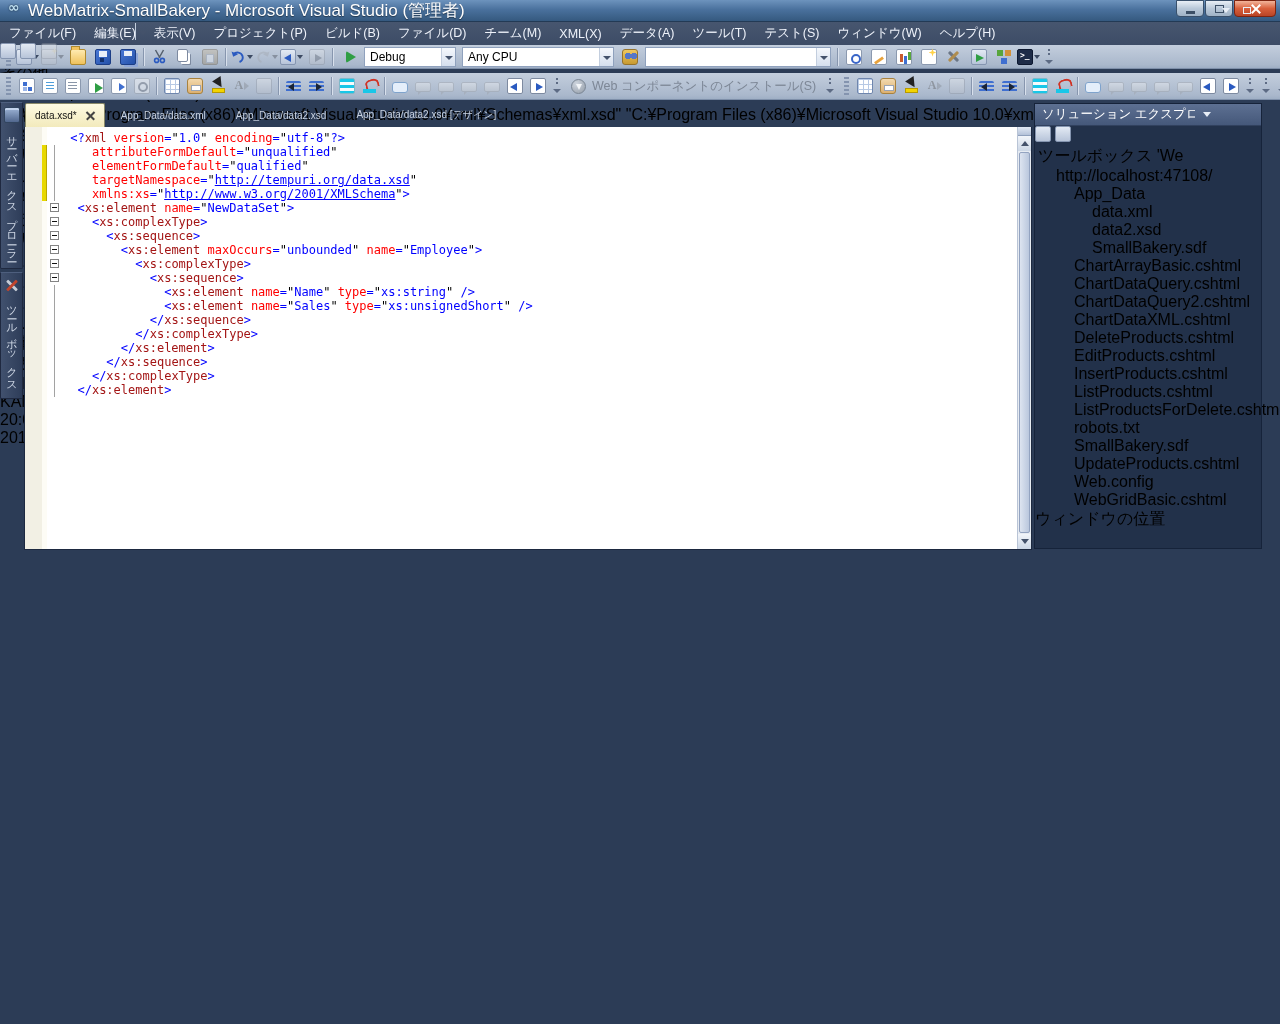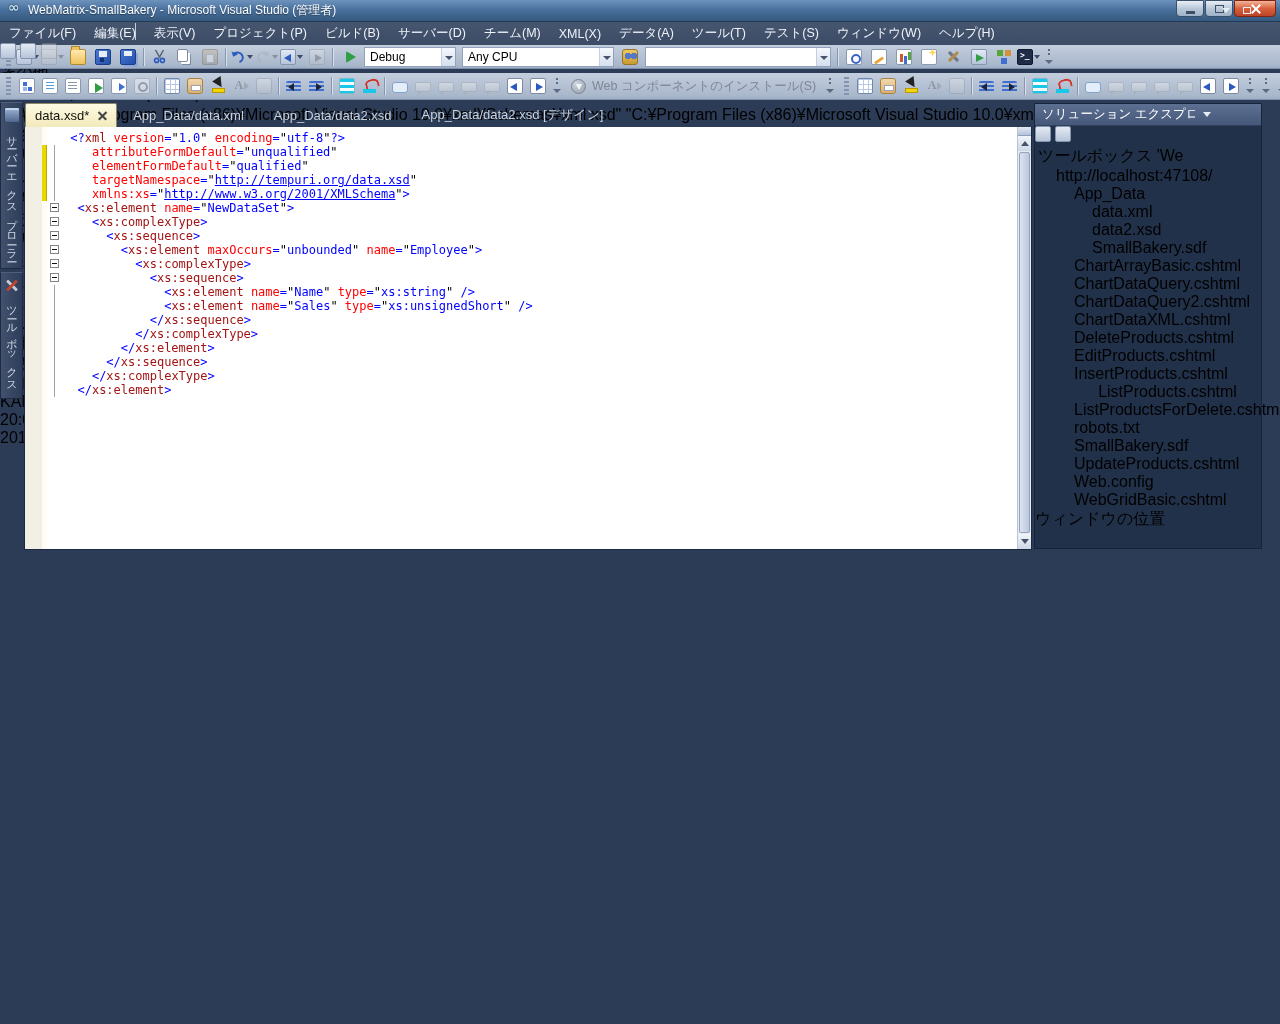--- a/index.html
+++ b/index.html
@@ -4,21 +4,21 @@
 <style>
   *{margin:0;padding:0;box-sizing:border-box}
   html,body{width:1280px;height:1024px;overflow:hidden}
   body{font-family:"Liberation Sans",sans-serif;background:#2c3c56;position:relative}
   #screen{position:absolute;inset:0}
 
   
   #titlebar{position:absolute;left:0;top:0;right:0;height:22px;background:linear-gradient(#6d93bd,#4a719d 45%,#35597f);display:flex;align-items:center;padding:0 4px;border-bottom:1px solid #233a55}
   #vs-logo{width:16px;height:16px;margin:0 4px;position:relative}
   #vs-logo::after{content:"∞";position:absolute;left:0;top:-4px;font:bold 14px "DejaVu Sans",sans-serif;color:#bfe0f2;text-shadow:0 0 2px #123}
-  #wtitle{color:#fff;font-size:12px;text-shadow:0 1px 1px rgba(0,0,0,.45);flex:1;white-space:nowrap}
+  #wtitle{color:#fff;font-size:17px;text-shadow:0 1px 1px rgba(0,0,0,.45);flex:1;white-space:nowrap}
   #winbtns{display:flex;gap:1px;align-self:flex-start}
   .wb{width:28px;height:17px;border:1px solid #39506b;border-radius:0 0 4px 4px;background:linear-gradient(#e9eff6,#b9c8d8 50%,#9fb2c6);display:flex;align-items:center;justify-content:center;position:relative}
   .wb.close{width:42px;background:linear-gradient(#f3b49a,#d9603c 50%,#b94426);border-color:#7e2410}
   .wb-min{width:9px;height:3px;background:#3c4f66;margin-top:7px}
   .wb-max{width:9px;height:8px;border:1.5px solid #3c4f66;background:transparent}
   .wb-max.small{width:8px;height:7px;border-color:#e8eef6}
   .wb-x1,.wb-x2{position:absolute;left:15px;top:7px;width:12px;height:2px;background:#fff}
   .wb-x1{transform:rotate(45deg)}.wb-x2{transform:rotate(-45deg)}
 
   
@@ -118,21 +118,21 @@
   .stab{display:flex;flex-direction:column;align-items:center;padding:4px 0 10px;background:linear-gradient(90deg,#41516e,#2e3d59);border:1px solid #1f2940;border-top-color:#4e5f7e;border-radius:0 0 2px 2px}
   .stlabel{writing-mode:vertical-rl;text-orientation:mixed;color:#cdd6e4;font-size:11px;margin-top:6px;letter-spacing:2px}
   .stic{width:16px;height:16px;position:relative;flex:none}
   .ST-server-explorer-icon{background:linear-gradient(#9db4d6,#51678e);border:1px solid #32455f;border-radius:2px;box-shadow:inset 0 2px 0 #c4d4ec}
   .ST-toolbox-icon::before{content:"";position:absolute;left:1px;top:7px;width:14px;height:3px;background:#c6ccd6;transform:rotate(45deg);border-radius:1px}
   .ST-toolbox-icon::after{content:"";position:absolute;left:1px;top:7px;width:14px;height:3px;background:#c0452e;transform:rotate(-45deg);border-radius:1px}
 
   
   #doc-area{position:absolute;left:24px;top:100px;width:1008px;height:450px}
   #doc-tabs{height:27px;display:flex;align-items:flex-end;padding-left:1px;gap:2px}
-  .dtab{height:24px;display:flex;align-items:center;padding:0 14px;color:#c7d1e0;font-size:13px;white-space:nowrap}
+  .dtab{height:24px;display:flex;align-items:center;padding:0 14px;color:#c7d1e0;font-size:10px;white-space:nowrap}
   .dtab.act{background:linear-gradient(#fefae3,#f2eabc);border:1px solid #8a8a6a;border-bottom:none;border-radius:2px 2px 0 0;color:#111;padding:0 9px}
   .dtab-x{width:9px;height:9px;margin-left:9px;position:relative}
   .dtab-x::before,.dtab-x::after{content:"";position:absolute;left:-1px;width:11px;top:4px;height:1.6px;background:#444}
   .dtab-x::before{transform:rotate(45deg)}.dtab-x::after{transform:rotate(-45deg)}
   #editor{position:absolute;left:0;top:27px;right:0;bottom:0;background:linear-gradient(90deg,#f2f0e4 0 17px,#fdfcf5 17px 22px,#fff 22px);border:1px solid #1d2940;border-top:none}
   #code-lines{padding-top:4px}
   .cl{display:flex;height:14px}
   .m-sel{width:17px;flex:none}
   .m-chg{width:5px;flex:none}
   .m-chg.on{background:#e8d800;border-right:1px solid #b8a800}
@@ -323,21 +323,21 @@
     </span>
   </div>
 
   <div id="menubar">
       <div id="menu-items">
         <div class="mi">ファイル(F)</div>
         <div class="mi">編集(E)</div>
         <div class="mi">表示(V)</div>
         <div class="mi">プロジェクト(P)</div>
         <div class="mi">ビルド(B)</div>
-        <div class="mi">サーバー(D)</div>
+        <div class="mi">ファイル(D)</div>
         <div class="mi">チーム(M)</div>
         <div class="mi">XML(X)</div>
         <div class="mi">データ(A)</div>
         <div class="mi">ツール(T)</div>
         <div class="mi">テスト(S)</div>
         <div class="mi">ウィンドウ(W)</div>
         <div class="mi">ヘルプ(H)</div>
       </div>
     </div>
 
@@ -799,21 +799,21 @@
         <div class="trow" style="padding-left: 57px;"><span class="exp"></span><span class="tic N-xml-file-icon"></span><span class="tlabel">data.xml</span></div>
         <div class="trow" style="padding-left: 57px;"><span class="exp"></span><span class="tic N-xsd-file-icon"></span><span class="tlabel">data2.xsd</span></div>
         <div class="trow" style="padding-left: 57px;"><span class="exp"></span><span class="tic N-database-icon"></span><span class="tlabel">SmallBakery.sdf</span></div>
         <div class="trow" style="padding-left: 39px;"><span class="exp"></span><span class="tic N-cshtml-file-icon"></span><span class="tlabel">ChartArrayBasic.cshtml</span></div>
         <div class="trow" style="padding-left: 39px;"><span class="exp"></span><span class="tic N-cshtml-file-icon"></span><span class="tlabel">ChartDataQuery.cshtml</span></div>
         <div class="trow" style="padding-left: 39px;"><span class="exp"></span><span class="tic N-cshtml-file-icon"></span><span class="tlabel">ChartDataQuery2.cshtml</span></div>
         <div class="trow" style="padding-left: 39px;"><span class="exp"></span><span class="tic N-cshtml-file-icon"></span><span class="tlabel">ChartDataXML.cshtml</span></div>
         <div class="trow" style="padding-left: 39px;"><span class="exp"></span><span class="tic N-cshtml-file-icon"></span><span class="tlabel">DeleteProducts.cshtml</span></div>
         <div class="trow" style="padding-left: 39px;"><span class="exp"></span><span class="tic N-cshtml-file-icon"></span><span class="tlabel">EditProducts.cshtml</span></div>
         <div class="trow" style="padding-left: 39px;"><span class="exp"></span><span class="tic N-cshtml-file-icon"></span><span class="tlabel">InsertProducts.cshtml</span></div>
-        <div class="trow" style="padding-left: 39px; text-align: center;"><span class="exp"></span><span class="tic N-cshtml-file-icon"></span><span class="tlabel">ListProducts.cshtml</span></div>
+        <div class="trow" style="padding-left: 39px;"><span class="exp"></span><span class="tic N-cshtml-file-icon"></span><span class="tlabel">ListProducts.cshtml</span></div>
         <div class="trow" style="padding-left: 39px;"><span class="exp"></span><span class="tic N-cshtml-file-icon"></span><span class="tlabel">ListProductsForDelete.cshtml</span></div>
         <div class="trow" style="padding-left: 39px;"><span class="exp"></span><span class="tic N-text-file-icon"></span><span class="tlabel">robots.txt</span></div>
         <div class="trow" style="padding-left: 39px;"><span class="exp"></span><span class="tic N-database-icon"></span><span class="tlabel">SmallBakery.sdf</span></div>
         <div class="trow" style="padding-left: 39px;"><span class="exp"></span><span class="tic N-cshtml-file-icon"></span><span class="tlabel">UpdateProducts.cshtml</span></div>
         <div class="trow" style="padding-left: 39px;"><span class="exp"></span><span class="tic N-config-file-icon"></span><span class="tlabel">Web.config</span></div>
         <div class="trow" style="padding-left: 39px;"><span class="exp"></span><span class="tic N-cshtml-file-icon"></span><span class="tlabel">WebGridBasic.cshtml</span></div>
       </div>
     <div id="se-tooltip">ウィンドウの位置</div>
   </div>
 

